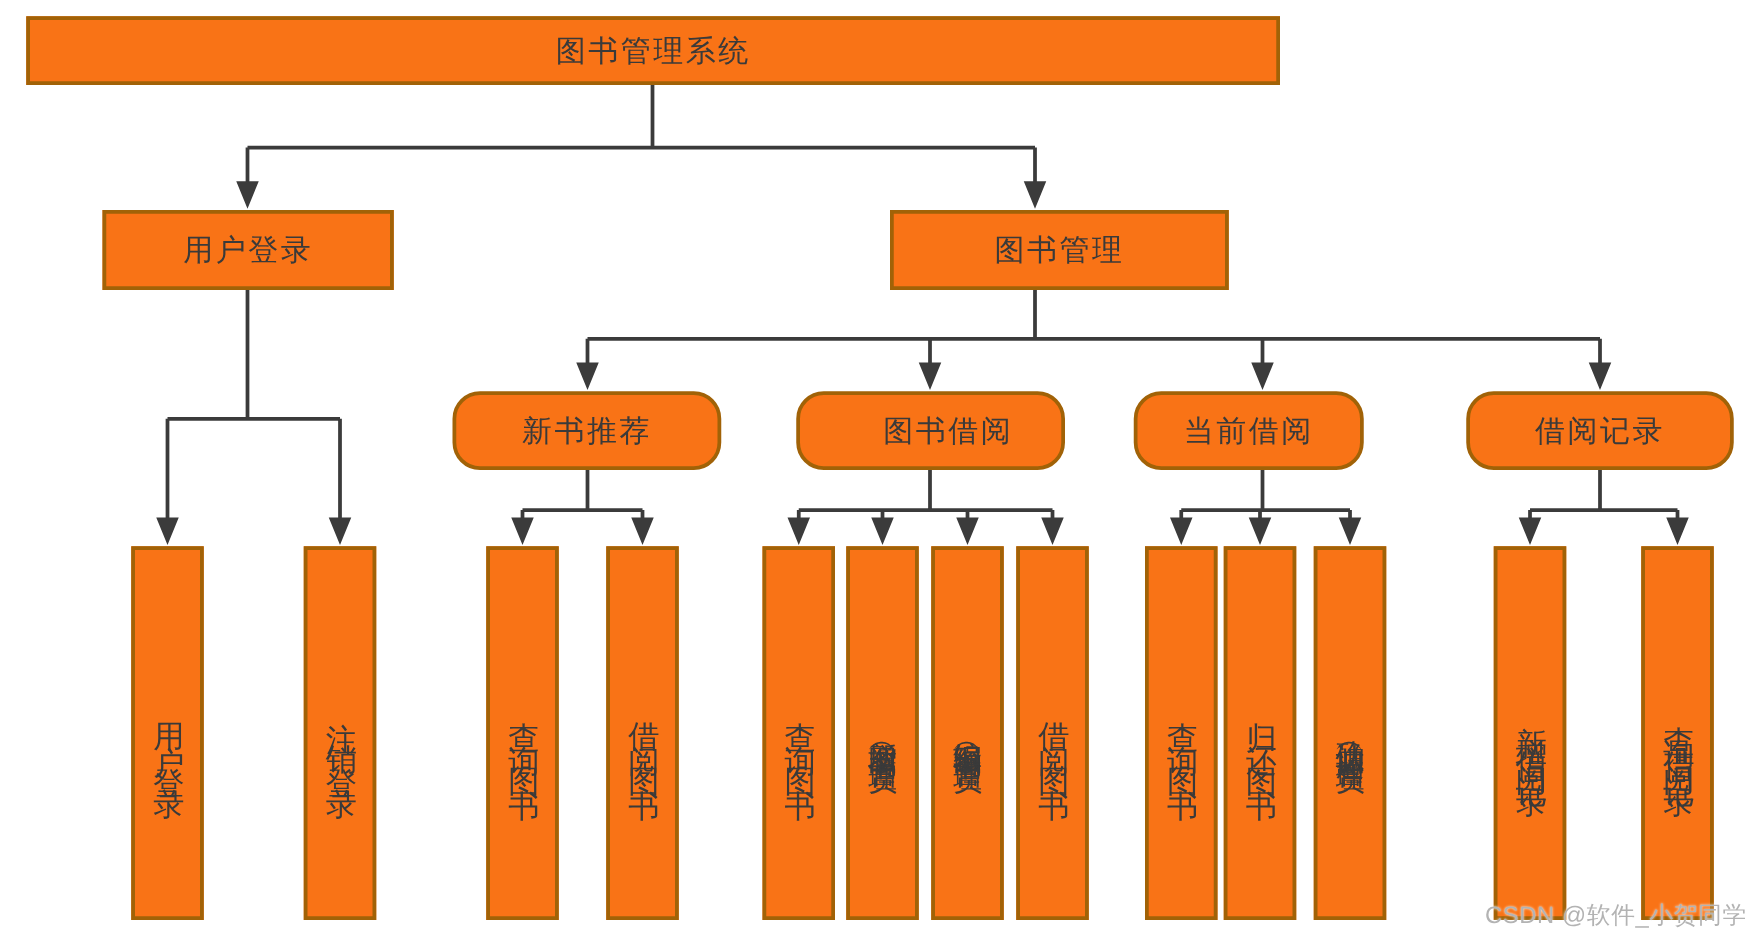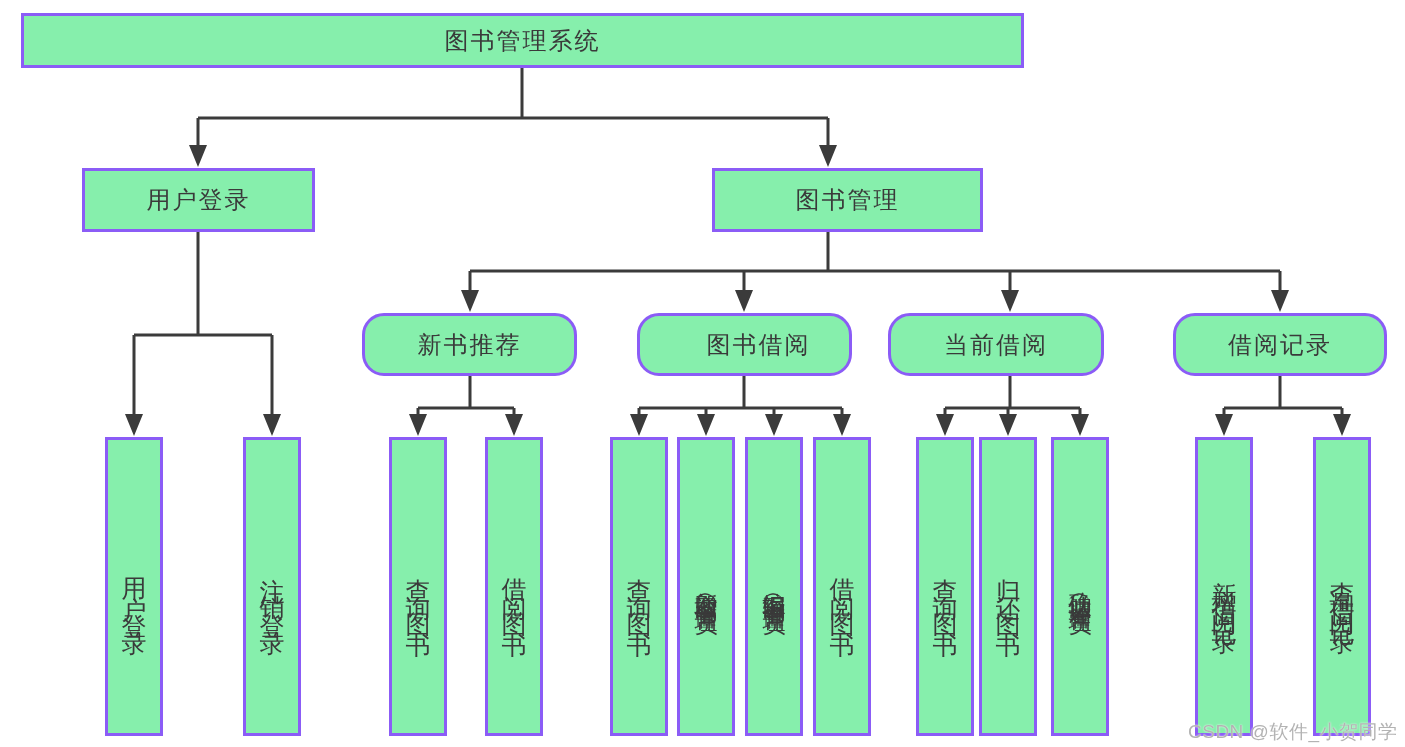--- a/index.html
+++ b/index.html
@@ -13,37 +13,37 @@
   }
   .wires {
     position: absolute;
     left: 0; top: 0;
     width: 1405px; height: 747px;
     pointer-events: none;
   }
   .node {
     position: absolute;
     box-sizing: border-box;
-    border: 3px solid #8b5cf6;
-    background: #86efac;
+    border: 3px solid #a16207;
+    background: #f97316;
     display: flex;
     align-items: center;
     justify-content: center;
     color: #3a3a3a;
     font-size: 24px;
     letter-spacing: 2px;
     text-align: left;
   }
   .root   { left: 21px;  top: 13px;  width: 1003px; height: 55px; }
   .lv2a   { left: 82px;  top: 168px; width: 233px;  height: 64px; }
   .lv2b   { left: 712px; top: 168px; width: 271px;  height: 64px; }
   .lv3    { top: 313px; height: 63px; border-radius: 22px; }
   .lv3a   { left: 362px;  width: 215px; }
   .lv3b   { left: 637px;  width: 215px; padding-left: 28px; }
-  .lv3c   { left: 888px;  width: 216px; }
+  .lv3c   { left: 907px;  width: 184px; }
   .lv3d   { left: 1173px; width: 214px; }
   .leaf {
     top: 437px;
     width: 58px;
     height: 299px;
     font-size: 25px;
     letter-spacing: 18px;
   }
   .leaf .vtxt {
     writing-mode: vertical-rl;

